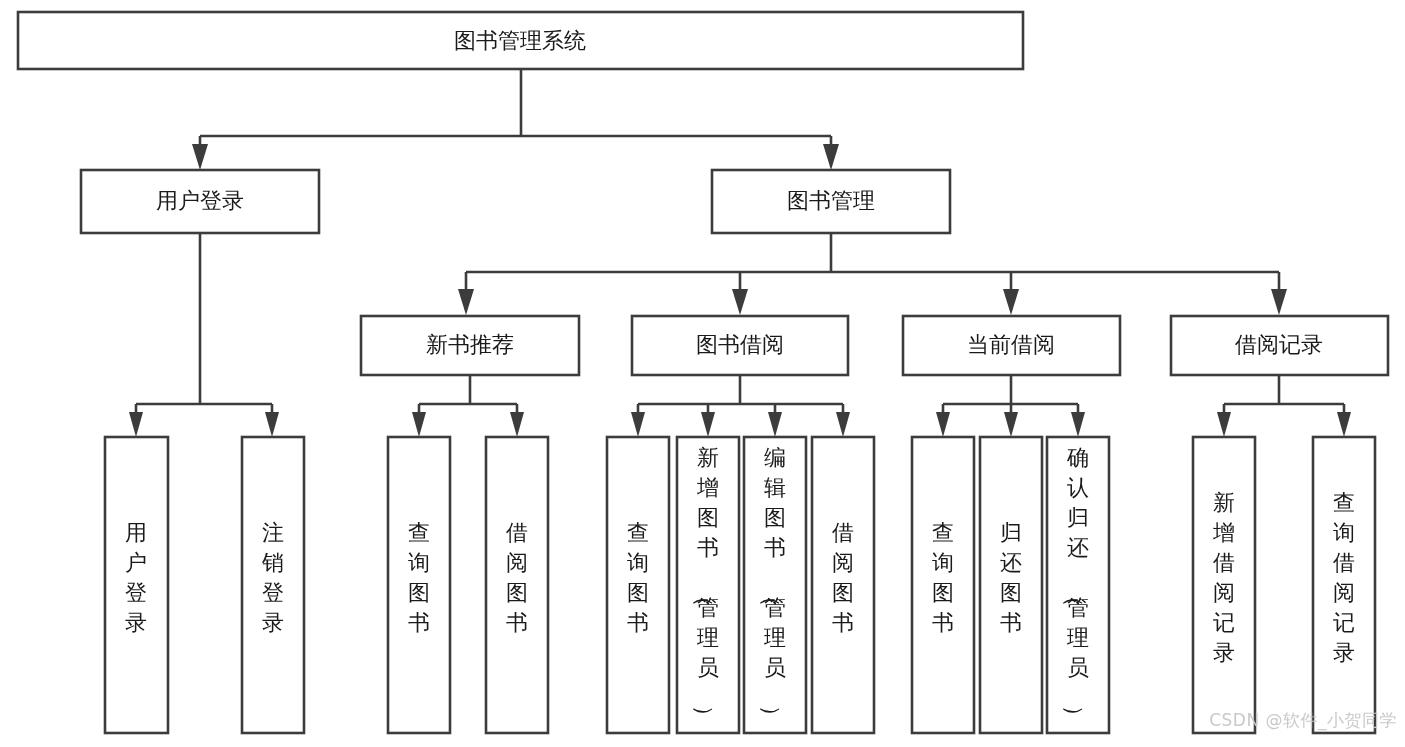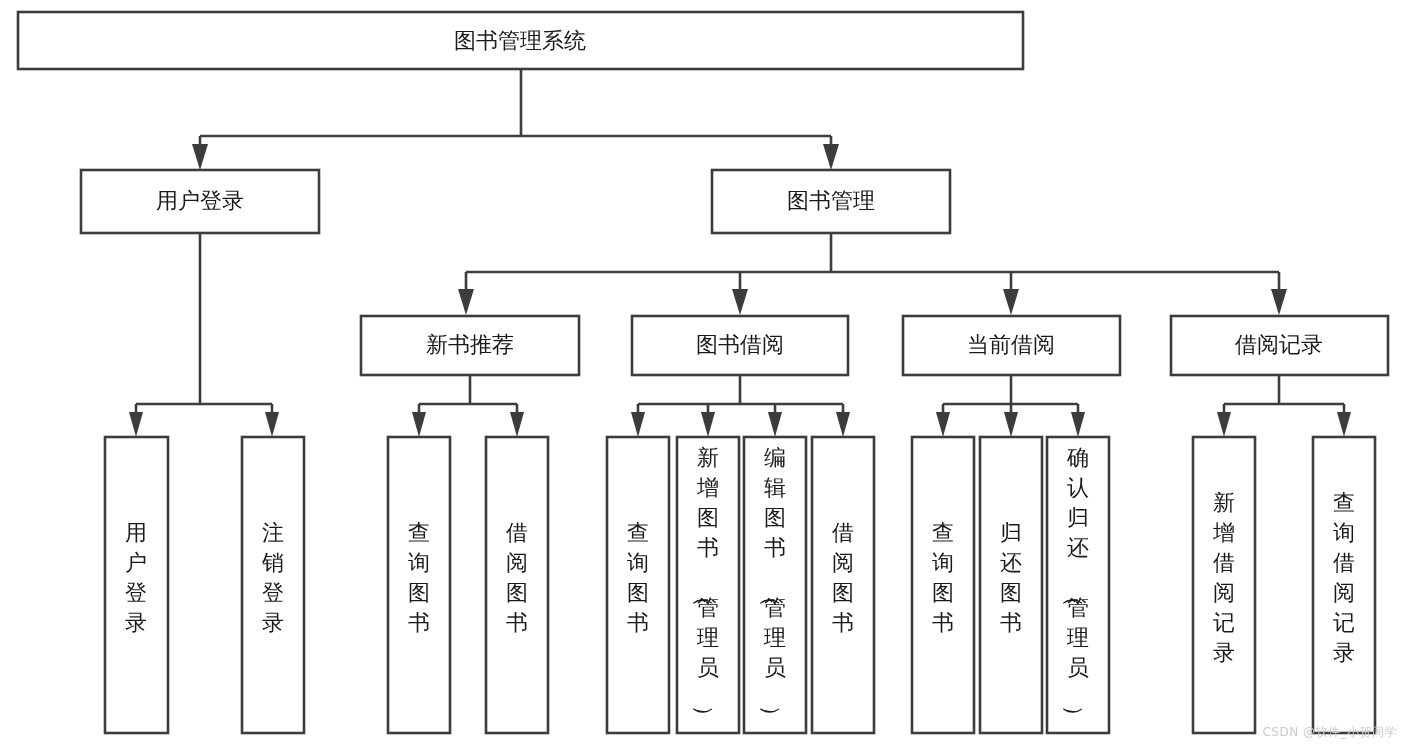--- a/index.html
+++ b/index.html
@@ -50,23 +50,23 @@
     stroke-width: 2.6;
     fill: none;
   }
   .arrow-head {
     fill: #3c3c3c;
     stroke: none;
   }
   .watermark {
     position: absolute;
     right: 8px;
-    bottom: 6px;
-    font-family: "DejaVu Sans", "Liberation Sans", sans-serif;
-    font-size: 12px;
+    bottom: 15px;
+    font-family: "DejaVu Sans", "Liberation Sans", sans-serif;
+    font-size: 17px;
     color: #c9c9c9;
     letter-spacing: 0.5px;
     user-select: none;
     white-space: nowrap;
   }
 </style>
 </head>
 <body>
 
 <div id="diagram-root">

